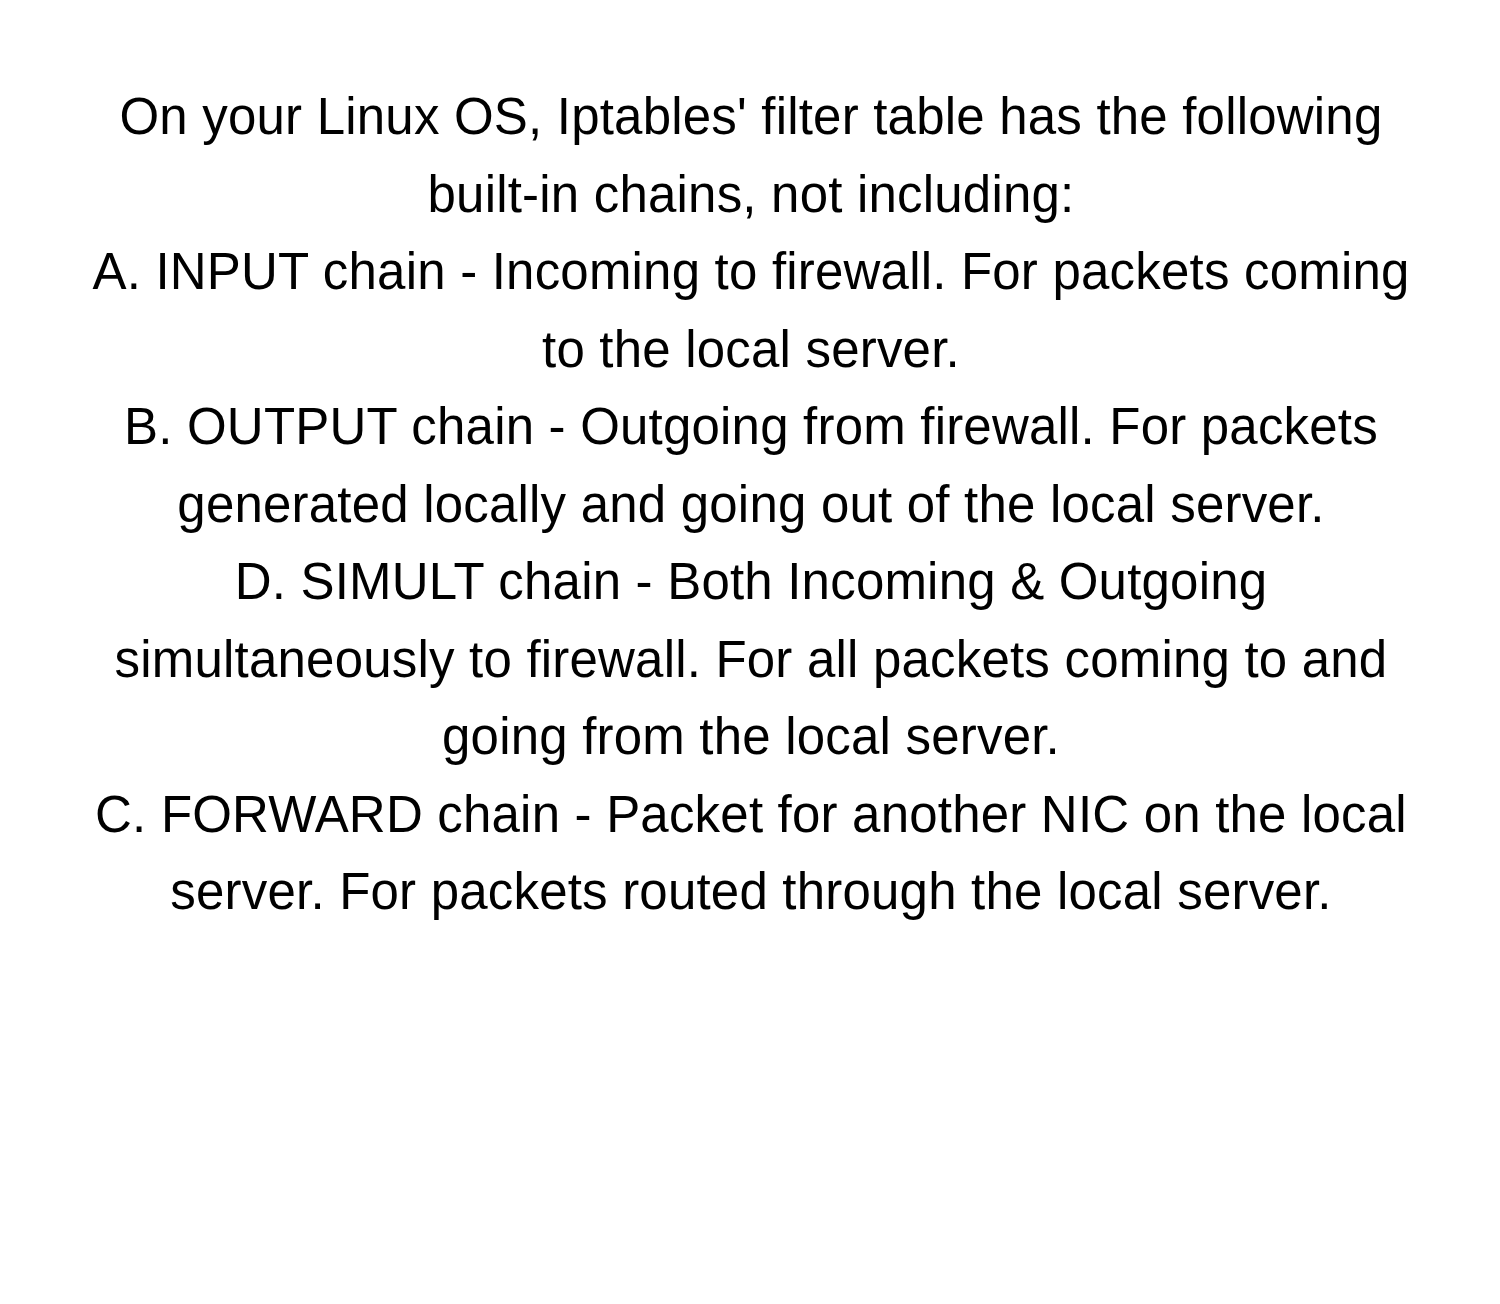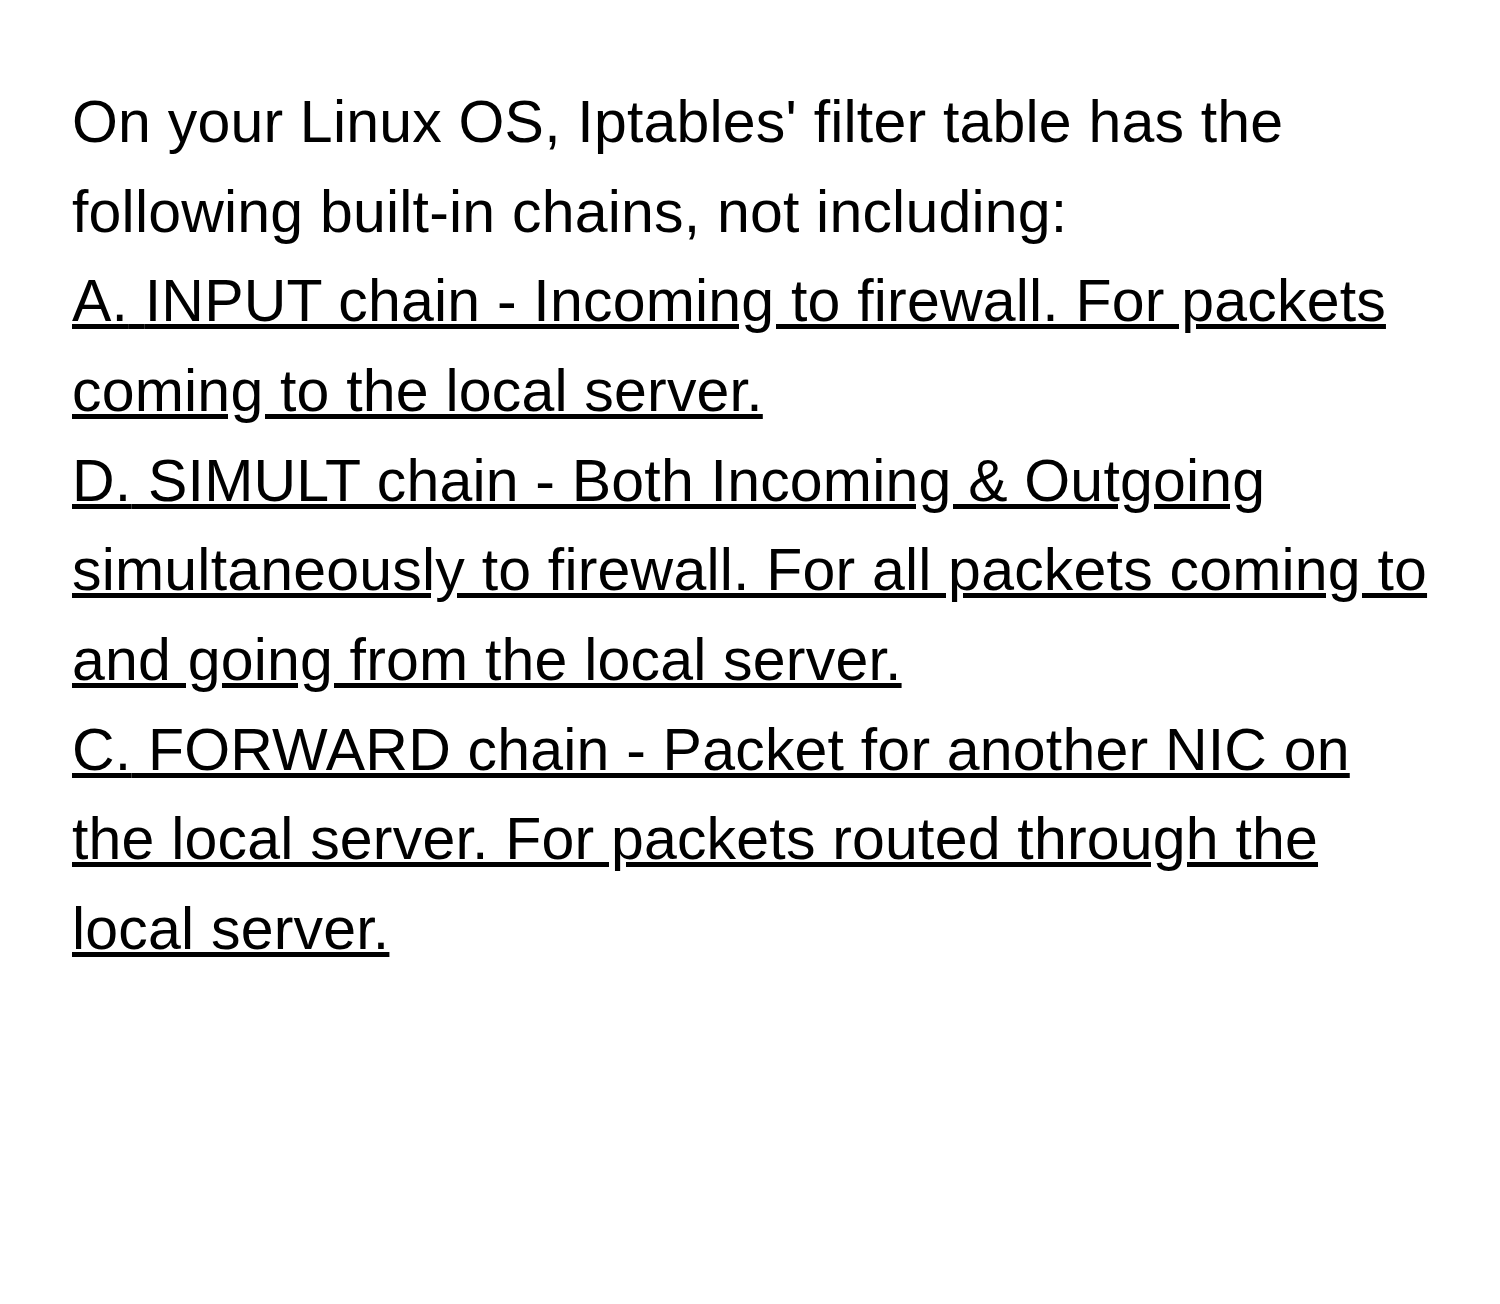--- a/index.html
+++ b/index.html
@@ -8,35 +8,36 @@
       box-sizing: border-box;
     }
     body {
       width: 1500px;
       height: 1304px;
       background: #ffffff;
       font-family: -apple-system, BlinkMacSystemFont, "Segoe UI", Helvetica, Arial, sans-serif;
       padding: 78px 70px 70px 72px;
     }
     .content {
-      font-size: 59px;
+      font-size: 51px;
       line-height: 1.52;
       color: #000000;
       letter-spacing: 0.2px;
       font-weight: 400;
+      text-align: center;
     }
     .question-text {
       display: block;
     }
     .option {
       display: block;
-      text-decoration: underline;
     }
   </style>
 </head>
 <body>
 
 <div class="content">
   <span class="question-text">On your Linux OS, Iptables' filter table has the following built-in chains, not including:</span>
   <span class="option"><span>A.</span> <span>INPUT chain - Incoming to firewall. For packets coming to the local server.</span></span>
+  <span class="option"><span>B.</span> <span>OUTPUT chain - Outgoing from firewall. For packets generated locally and going out of the local server.</span></span>
   <span class="option"><span>D.</span> <span>SIMULT chain - Both Incoming &amp; Outgoing simultaneously to firewall. For all packets coming to and going from the local server.</span></span>
   <span class="option"><span>C.</span> <span>FORWARD chain - Packet for another NIC on the local server. For packets routed through the local server.</span></span>
 </div>
 
 </body></html>

